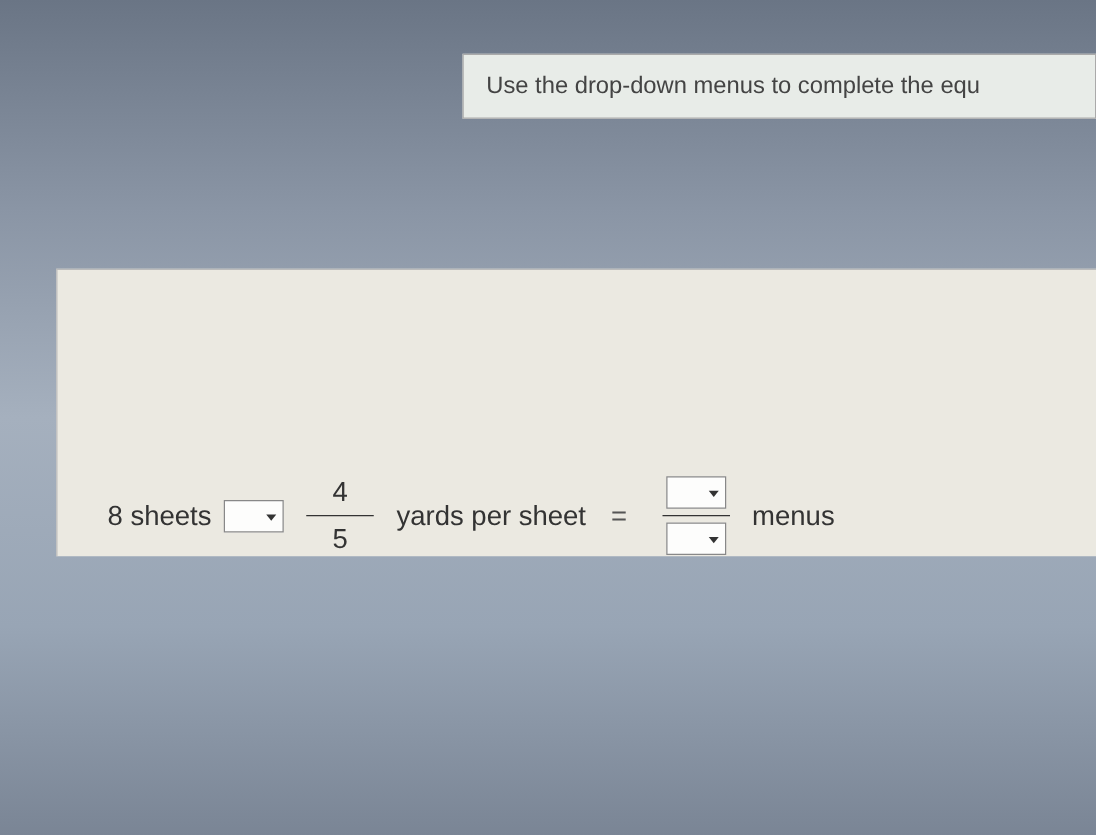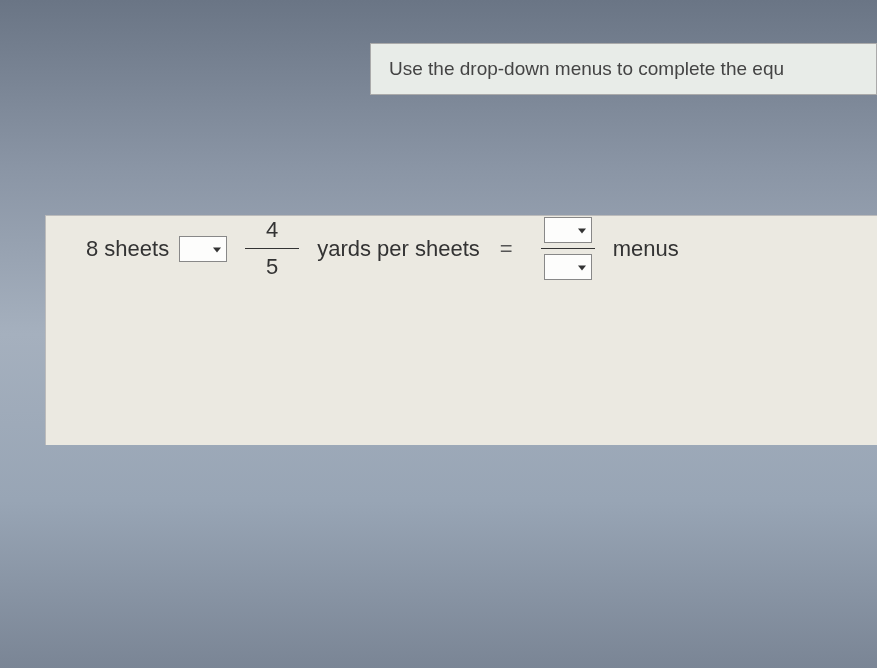--- a/index.html
+++ b/index.html
@@ -30,21 +30,21 @@
     .equation-panel {
       position: absolute;
       top: 215px;
       left: 45px;
       right: 0;
       height: 230px;
       background: #ebe9e1;
       border-top: 1px solid #bbb;
       border-left: 1px solid #bbb;
       display: flex;
-      align-items: flex-start;
+      align-items: flex-end;
       padding-left: 40px;
     }
     .equation-row {
       display: flex;
       align-items: center;
       gap: 10px;
       font-size: 22px;
       color: #333;
     }
     .dropdown {
@@ -123,21 +123,21 @@
     <span class="dropdown-wrap">
       <select class="dropdown"></select>
     </span>
 
     <span class="fraction">
       <span class="frac-num">4</span>
       <span class="fraction-line"></span>
       <span class="frac-den">5</span>
     </span>
 
-    <span class="text-part">yards per sheets</span>
+    <span class="text-part">yards per sheet</span>
 
     <span class="eq-sign">=</span>
 
     <span class="fraction">
       <span class="frac-num">
         <span class="dropdown-wrap">
           <select class="dropdown"></select>
         </span>
       </span>
       <span class="fraction-line"></span>

